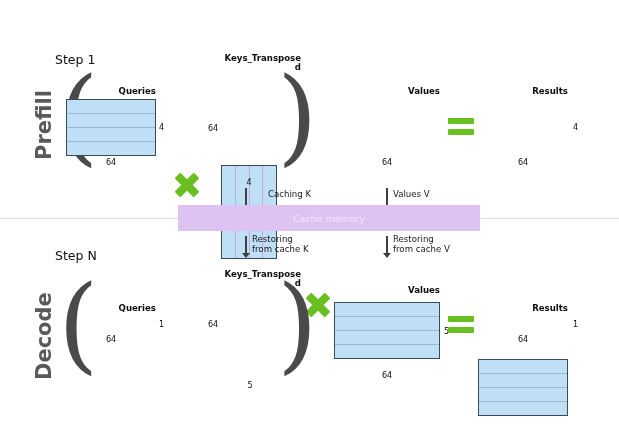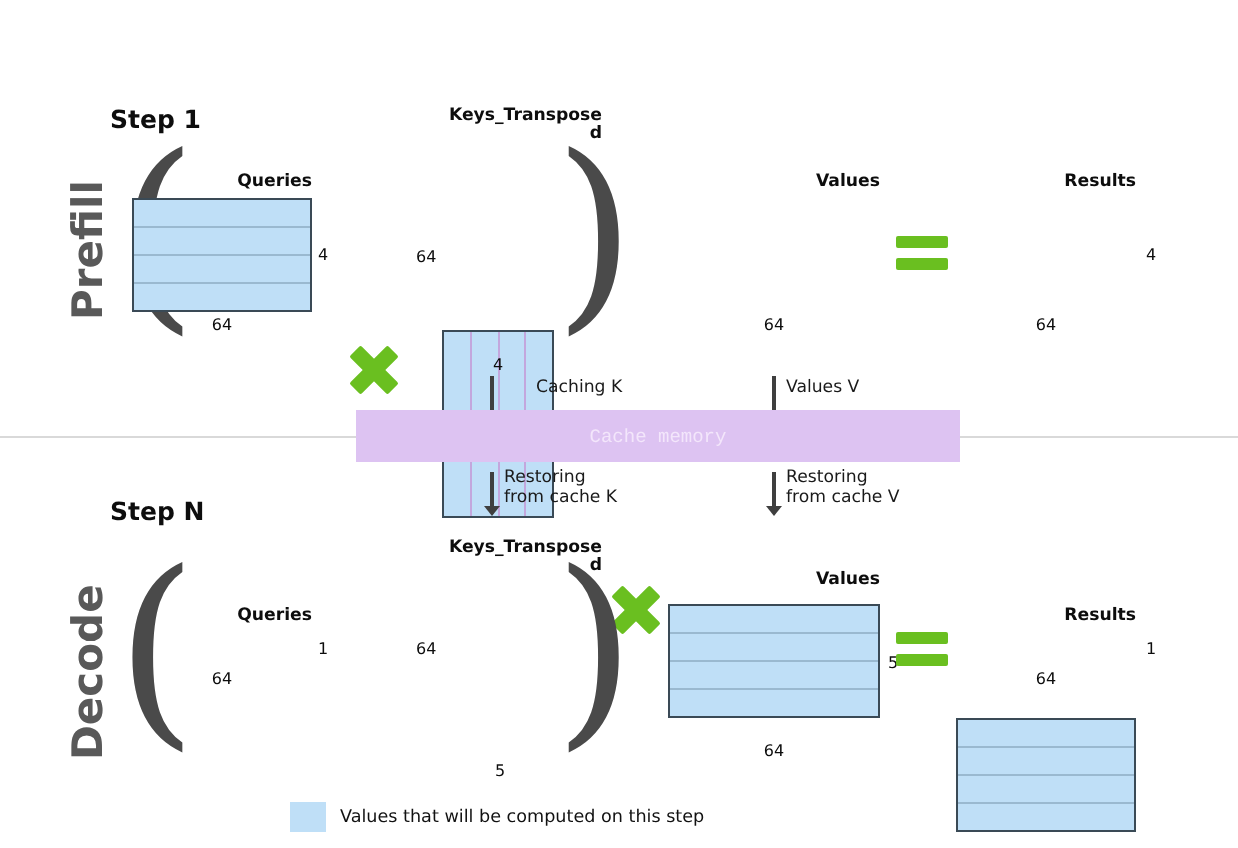--- a/index.html
+++ b/index.html
@@ -19,21 +19,21 @@
   }
 
   
   .side-label{
     font-size:21px;font-weight:bold;color:#595959;
     transform:rotate(-90deg);transform-origin:left top;
     white-space:nowrap;
   }
 
   
-  .step-label{font-size:12.5px;font-weight:bold;color:#0d0d0d;}
+  .step-label{font-size:12.5px;font-weight:normal;color:#0d0d0d;}
 
   
   .mcap{
     font-size:8.6px;font-weight:bold;color:#0d0d0d;
     text-align:right;white-space:nowrap;
   }
   .mcap.two{line-height:9px;}
 
   
   .dim{font-size:8px;color:#0d0d0d;white-space:nowrap;}
@@ -68,21 +68,21 @@
   .op-eq div:first-child{margin-bottom:5px;}
 
   
   .paren{
     font-size:104px;color:#4a4a4a;font-family:"DejaVu Serif",serif;
     font-weight:300;line-height:1;
   }
 
   
   #cache-bar{
-    background:#ddc3f2;display:flex;align-items:center;justify-content:center;font-family:Liberation Mono, monospace;
+    background:#ddc3f2;display:flex;align-items:center;justify-content:center;
   }
   #cache-bar span{color:#f3e6fb;font-size:9.5px;}
 
   .hrule{background:#d9d9d9;height:1px;}
 
   
   .arrow{width:10px;}
   .arrow .shaft{width:1.4px;background:#3f3f3f;margin:0 auto;}
   .arrow .head{
     width:0;height:0;margin:0 auto;
@@ -224,19 +224,15 @@
     <div></div>
       <div></div>
   </div>
 
   <div class="abs mcap" style="left:478px;top:303px;width:90px;">Results</div>
 
   <div class="abs dim" style="left:573px;top:320px;">1</div>
   <div class="abs dim c" style="left:478px;top:335px;width:90px;">64</div>
 
   <div class="abs" id="legend" style="left:145px;top:401px;">
-    <div class="lg-item">
-      <div class="lg-sw blue"></div>
-      <div class="lg-tx">Values that will be computed on this step</div>
-    </div>
   </div>
 
 </div>
 
 </body></html>

